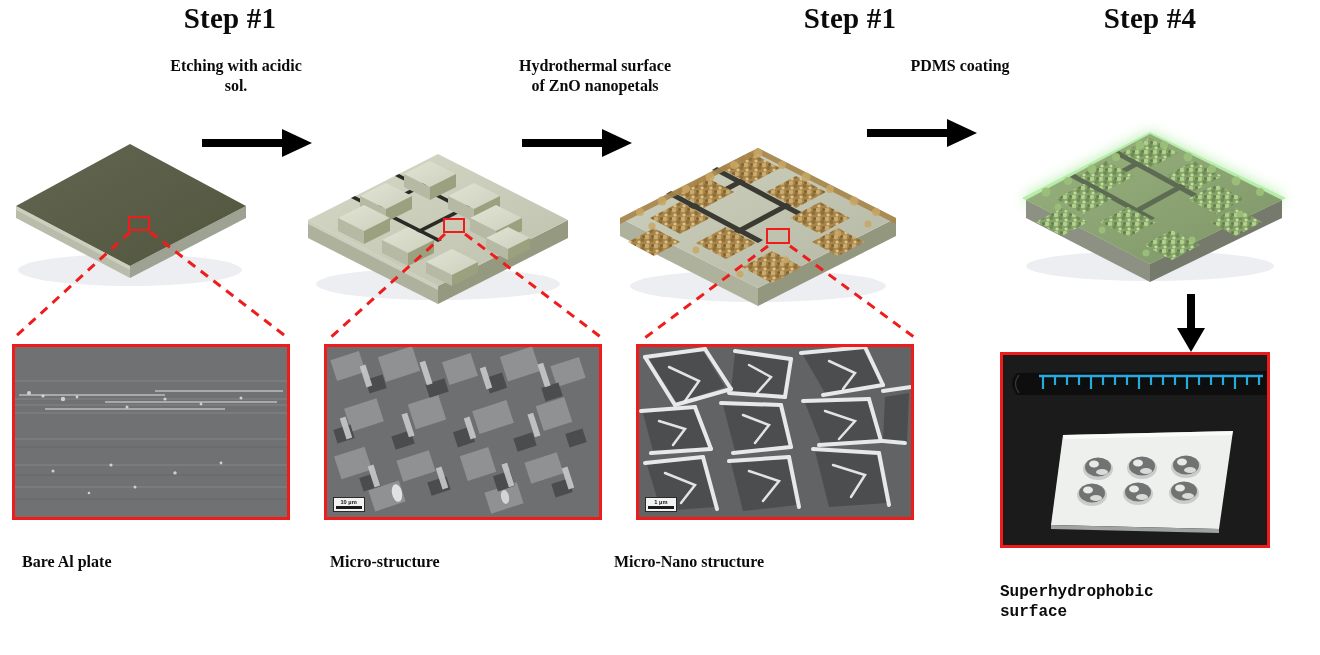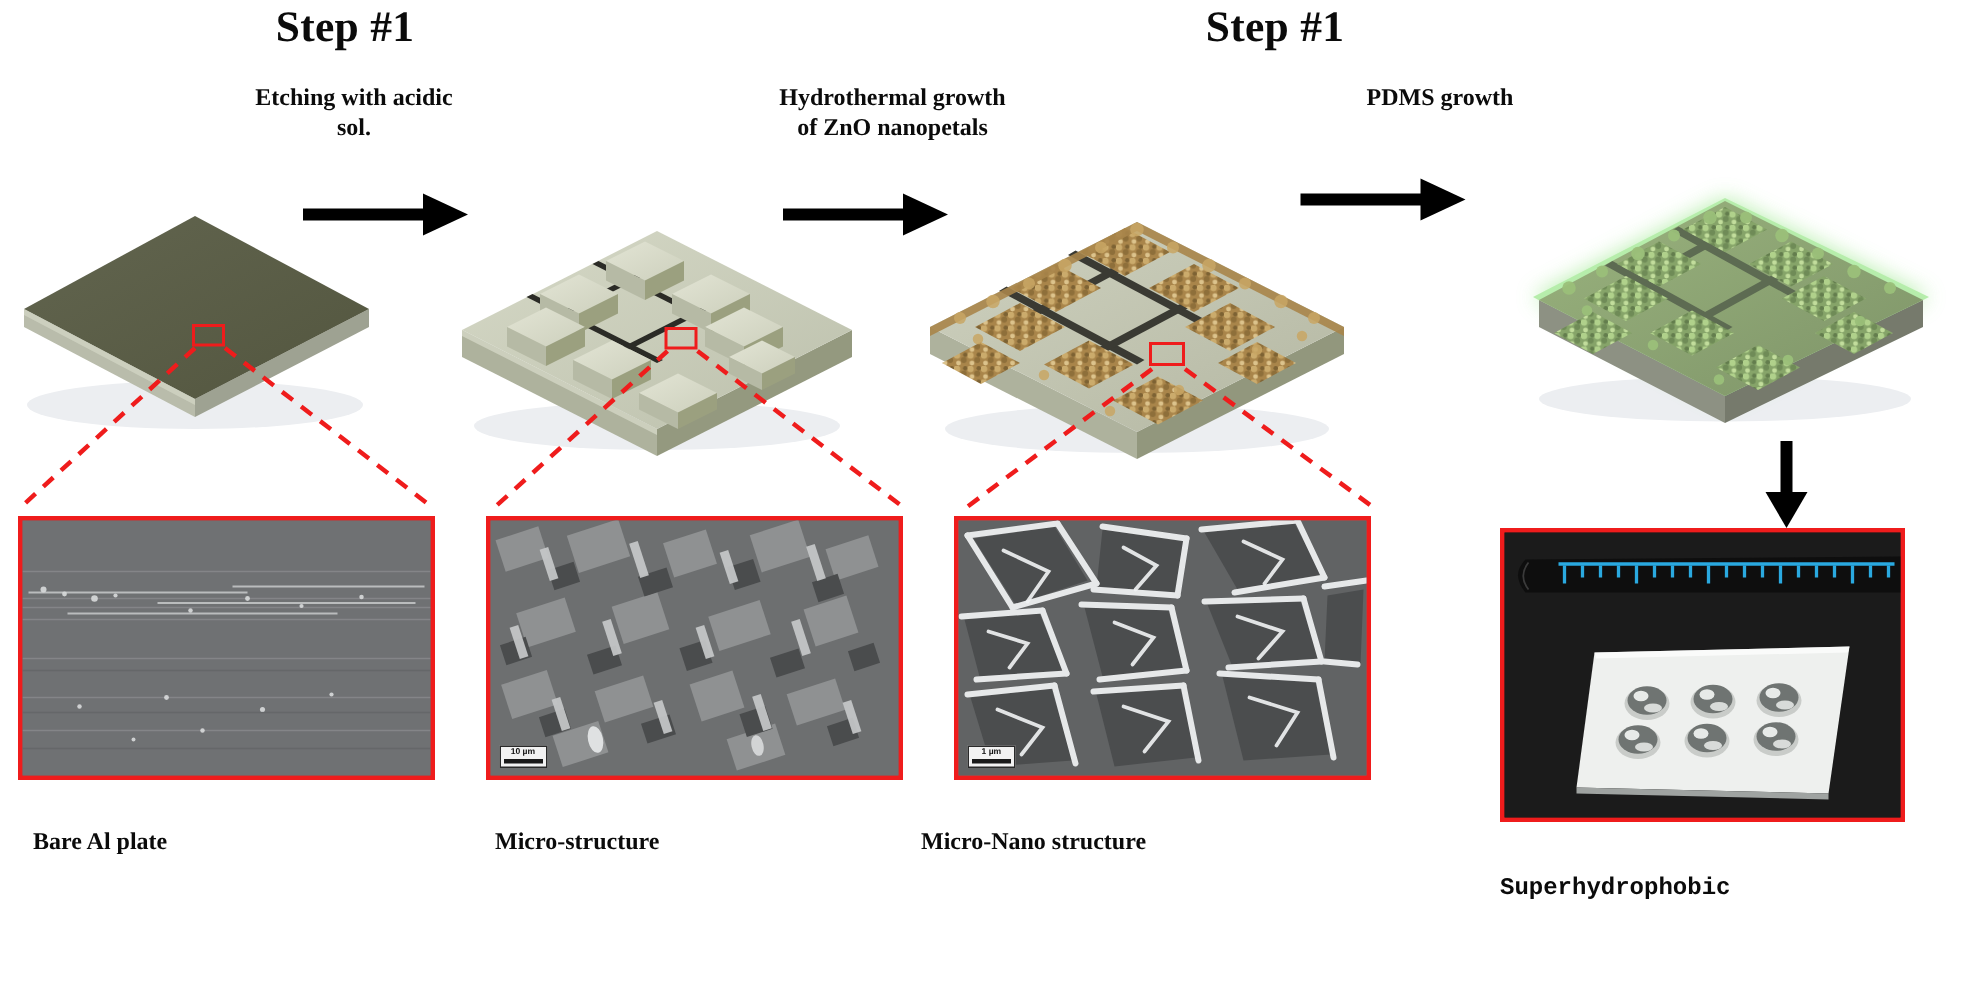--- a/index.html
+++ b/index.html
@@ -59,33 +59,34 @@
   }
   svg{display:block;overflow:visible;}
 </style>
 </head>
 <body>
 
 <div class="stage">
 
   <div class="abs step-title" style="left:110px;top:2px;width:240px;">Step #1</div>
   <div class="abs step-title" style="left:730px;top:2px;width:240px;">Step #1</div>
+  <div class="abs step-title" style="left:1030px;top:2px;width:240px;">Step #4</div>
 
   <div class="abs step-desc" style="left:96px;top:56px;width:280px;">
     <div>Etching with acidic</div>
     <div>sol.</div>
   </div>
 
   <div class="abs step-desc" style="left:445px;top:56px;width:300px;">
-    <div>Hydrothermal growth</div>
+    <div>Hydrothermal surface</div>
     <div>of ZnO nanopetals</div>
   </div>
 
   <div class="abs step-desc" style="left:830px;top:56px;width:260px;">
-    <div>PDMS growth</div>
+    <div>PDMS coating</div>
   </div>
 
   <div class="abs arrow-h" style="left:200px;top:120px;width:120px;">
     <svg width="120" height="46" viewBox="0 0 120 46">
       <path d="M2 23 H86" stroke="#000" stroke-width="8" fill="none"></path>
       <path d="M82 9 L112 23 L82 37 Z" fill="#000"></path>
     </svg>
   </div>
 
   <div class="abs arrow-h" style="left:520px;top:120px;width:120px;">
@@ -626,15 +627,16 @@
   <div class="abs caption" style="left:330px;top:552px;width:270px;">
     <div>Micro-structure</div>
   </div>
 
   <div class="abs caption" style="left:614px;top:552px;width:320px;">
     <div>Micro-Nano structure</div>
   </div>
 
   <div class="abs caption" style="left:1000px;top:582px;width:270px;font-family:Liberation Mono, monospace;">
     <div>Superhydrophobic</div>
+    <div>surface</div>
   </div>
 
 </div>
 
 </body></html>

